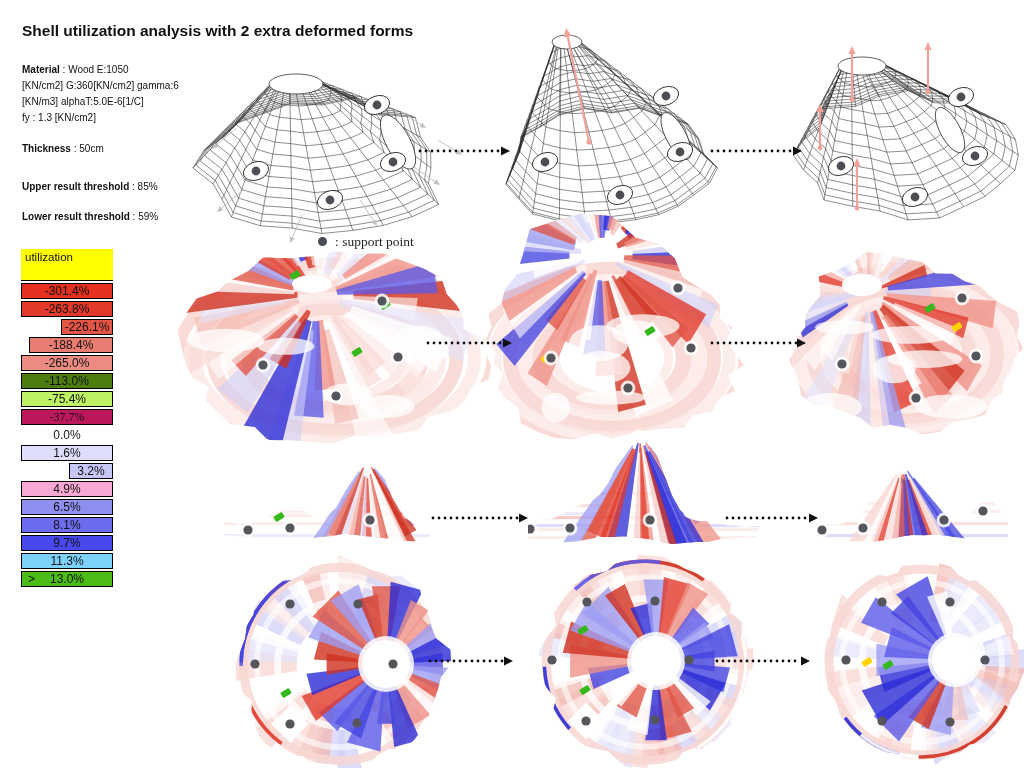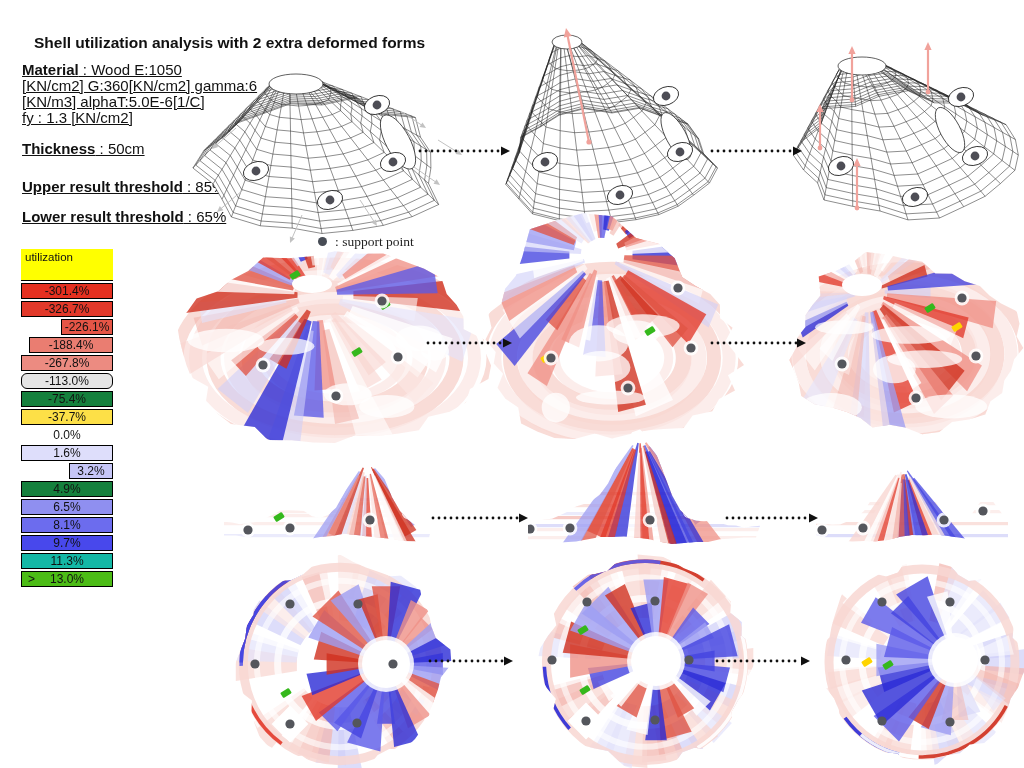--- a/index.html
+++ b/index.html
@@ -1,20 +1,20 @@
 <!DOCTYPE html>
 <html><head>
 <meta charset="utf-8">
 <style>
   html,body{margin:0;padding:0;}
   body{width:1024px;height:768px;background:#ffffff;position:relative;overflow:hidden;
        font-family:"Liberation Sans",sans-serif;color:#111;}
   .abs{position:absolute;}
-  #title{left:22px;top:22px;font-size:15.5px;font-weight:700;margin:12px;}
-  .pblock{font-size:15px;line-height:16px;text-decoration:underline;}
+  #title{left:22px;top:22px;font-size:15.5px;font-weight:700;margin:0;}
+  .pblock{font-size:10px;line-height:16px;}
   #material{left:22px;top:62px;}
   #thickness{left:22px;top:141px;}
   #upper{left:22px;top:179px;}
   #lower{left:22px;top:209px;}
   .b{font-weight:700;}
   #legend{left:21px;top:249px;width:92px;z-index:3;}
   #legend-header{background:#ffff00;font-size:11.5px;height:14px;line-height:14px;
      padding:1px 0 16px 4px;border-bottom:1px solid #000;}
   .lg-row{height:14px;line-height:14px;border:1px solid #000;margin-top:2px;
      font-size:12px;text-align:center;position:relative;}
@@ -38,42 +38,42 @@
 
 <div id="thickness" class="abs pblock">
   <span class="b">Thickness</span><span> : 50cm</span>
 </div>
 
 <div id="upper" class="abs pblock">
   <span class="b">Upper result threshold</span><span> : 85%</span>
 </div>
 
 <div id="lower" class="abs pblock">
-  <span class="b">Lower result threshold</span><span> : 65%</span>
+  <span class="b">Lower result threshold</span><span> : 59%</span>
 </div>
 
 <div id="legend" class="abs">
   <div id="legend-header" style="background: rgb(255, 255, 0);">utilization</div>
   <div id="legend-rows">
       <div class="lg-row" style="background: rgb(229, 48, 32);"><span class="lg-pre"></span><span>-301.4%</span></div>
-      <div class="lg-row" style="background: rgb(226, 57, 42);"><span class="lg-pre"></span><span>-326.7%</span></div>
+      <div class="lg-row" style="background: rgb(226, 57, 42);"><span class="lg-pre"></span><span>-263.8%</span></div>
       <div class="lg-row" style="background: rgb(229, 85, 70); margin-left: 40px;"><span class="lg-pre"></span><span>-226.1%</span></div>
       <div class="lg-row" style="background: rgb(234, 125, 113); margin-left: 8px;"><span class="lg-pre"></span><span>-188.4%</span></div>
-      <div class="lg-row" style="background: rgb(236, 139, 129);"><span class="lg-pre"></span><span>-267.8%</span></div>
-      <div class="lg-row" style="background: #e5e5e5; border-radius: 6px;"><span class="lg-pre"></span><span>-113.0%</span></div>
-      <div class="lg-row" style="background: #15803d;"><span class="lg-pre"></span><span>-75.4%</span></div>
-      <div class="lg-row" style="background: #fde047;"><span class="lg-pre"></span><span>-37.7%</span></div>
+      <div class="lg-row" style="background: rgb(236, 139, 129);"><span class="lg-pre"></span><span>-265.0%</span></div>
+      <div class="lg-row" style="background: #4d7c0f;"><span class="lg-pre"></span><span>-113.0%</span></div>
+      <div class="lg-row" style="background: #bef264;"><span class="lg-pre"></span><span>-75.4%</span></div>
+      <div class="lg-row" style="background: #be185d; font-family: Liberation Serif, serif;"><span class="lg-pre"></span><span>-37.7%</span></div>
       <div class="lg-row" style="background: rgb(255, 255, 255); border-color: rgb(255, 255, 255);"><span class="lg-pre"></span><span>0.0%</span></div>
       <div class="lg-row" style="background: rgb(222, 222, 251);"><span class="lg-pre"></span><span>1.6%</span></div>
       <div class="lg-row" style="background: rgb(198, 198, 247); margin-left: 48px;"><span class="lg-pre"></span><span>3.2%</span></div>
-      <div class="lg-row" style="background: #15803d;"><span class="lg-pre"></span><span>4.9%</span></div>
+      <div class="lg-row" style="background: #f9a8d4;"><span class="lg-pre"></span><span>4.9%</span></div>
       <div class="lg-row" style="background: rgb(143, 143, 240);"><span class="lg-pre"></span><span>6.5%</span></div>
       <div class="lg-row" style="background: rgb(108, 108, 238);"><span class="lg-pre"></span><span>8.1%</span></div>
       <div class="lg-row" style="background: rgb(72, 72, 236);"><span class="lg-pre"></span><span>9.7%</span></div>
-      <div class="lg-row" style="background: #14b8a6;"><span class="lg-pre"></span><span>11.3%</span></div>
+      <div class="lg-row" style="background: #7dd3fc;"><span class="lg-pre"></span><span>11.3%</span></div>
       <div class="lg-row" style="background: rgb(76, 188, 22);"><span class="lg-pre">&gt;</span><span>13.0%</span></div>
     </div>
 </div>
 
 <div id="sp-legend" class="abs">
   <span class="sp-dot"></span><span>: support point</span>
 </div>
 
 <svg id="fig" width="1024" height="768">
     <defs>

